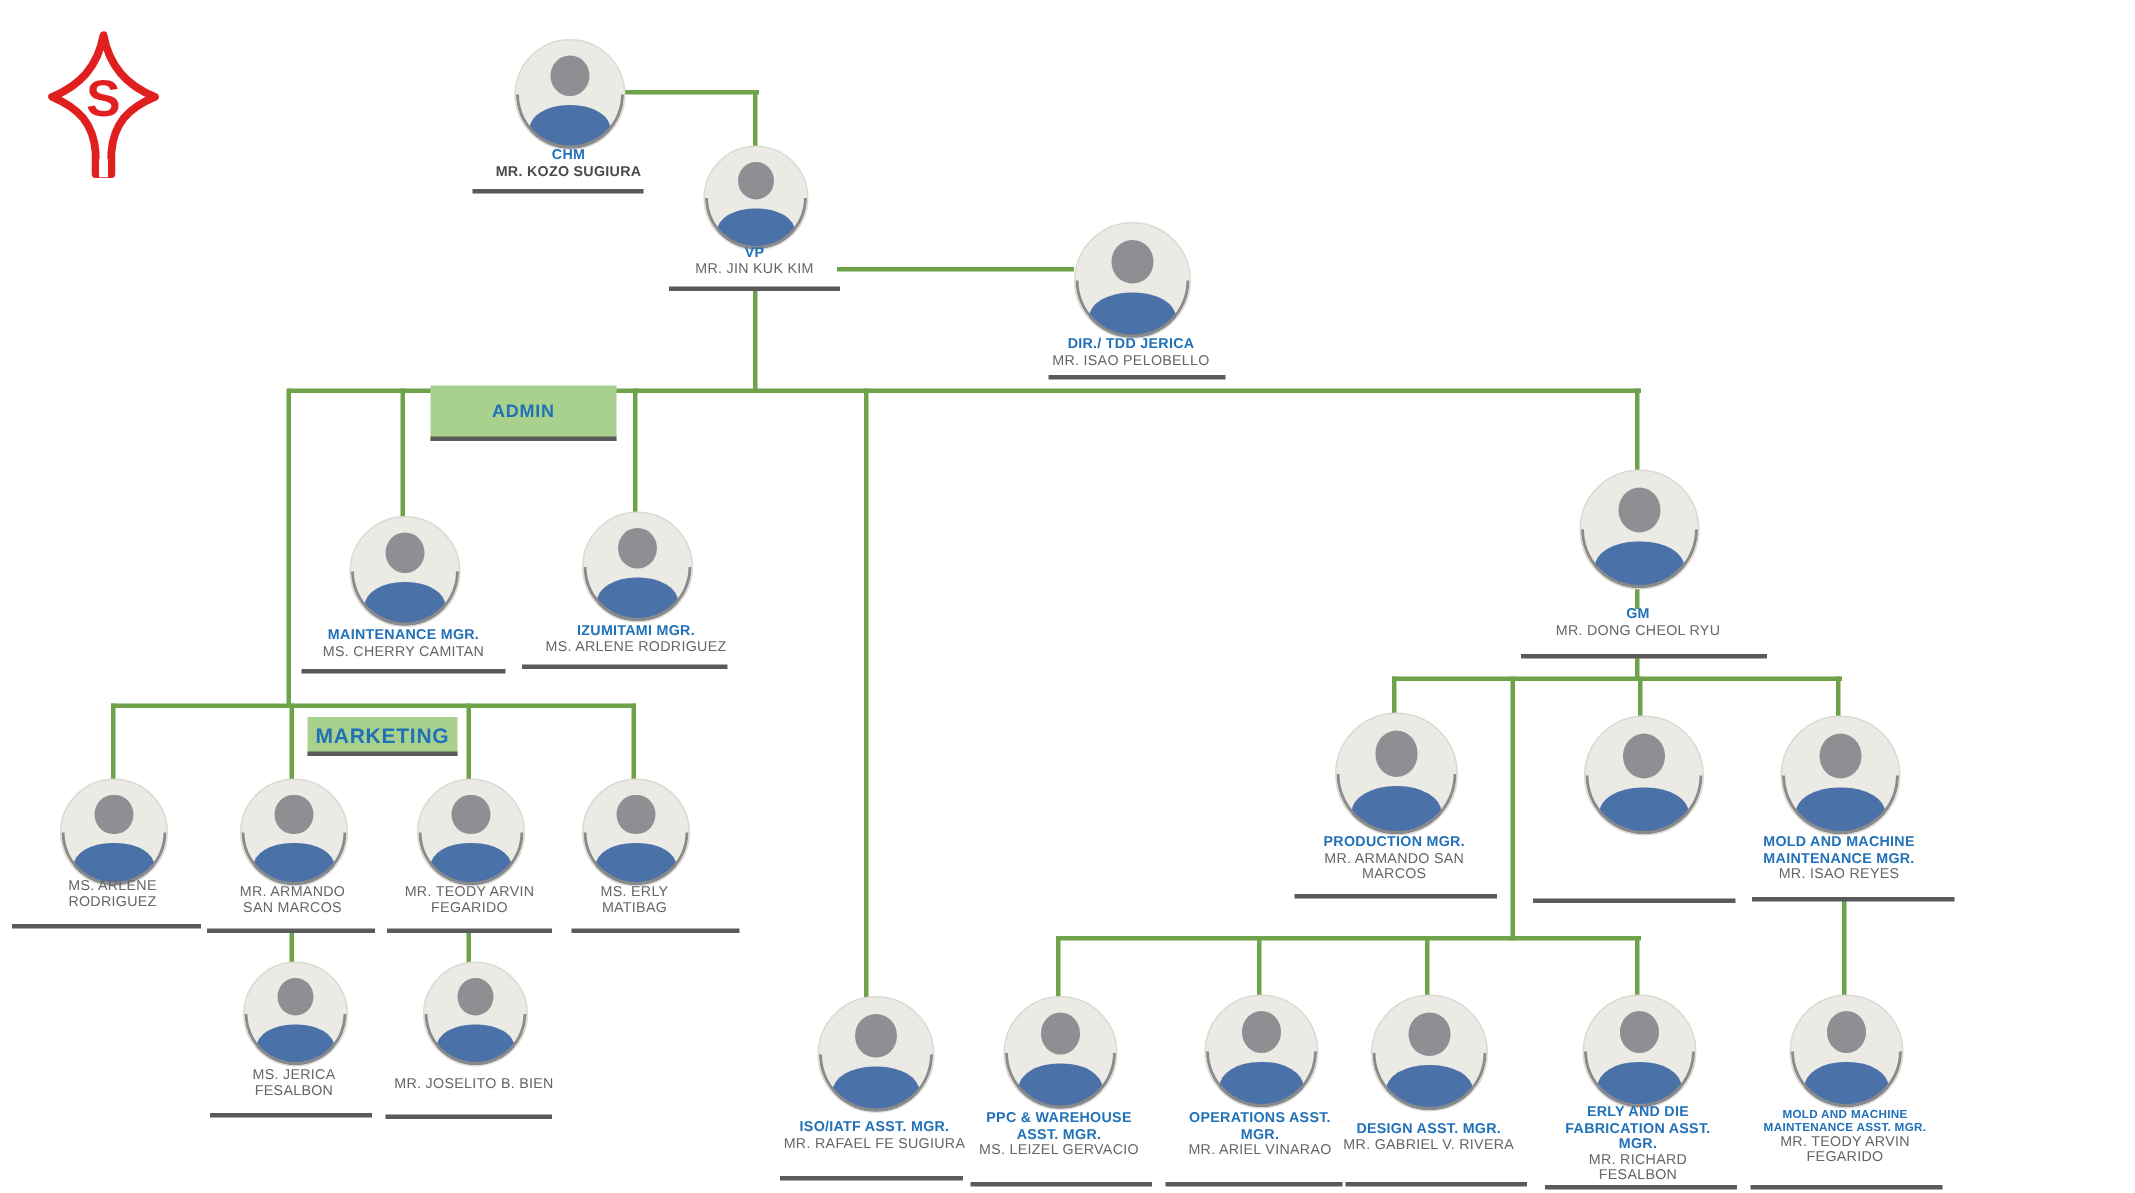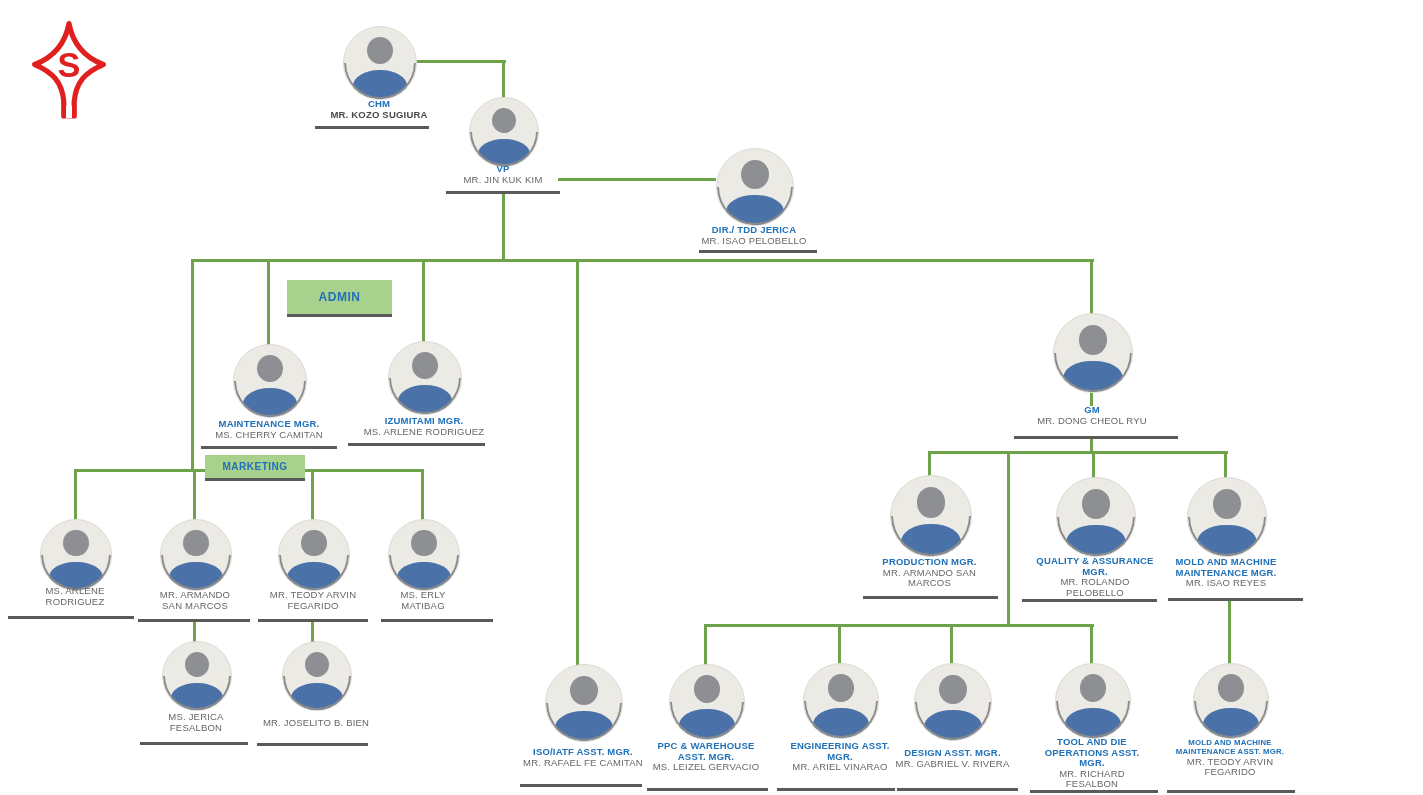--- a/index.html
+++ b/index.html
@@ -59,22 +59,22 @@
   <div class="vl" style="left:1092px;top:451px;height:27px"></div>
   <div class="vl" style="left:1224px;top:451px;height:27px"></div>
   <div class="vl" style="left:1007px;top:451px;height:176px"></div>
   <div class="hl" style="left:704px;top:624px;width:390px"></div>
   <div class="vl" style="left:704px;top:624px;height:41px"></div>
   <div class="vl" style="left:838px;top:624px;height:40px"></div>
   <div class="vl" style="left:950px;top:624px;height:40px"></div>
   <div class="vl" style="left:1090px;top:624px;height:40px"></div>
   <div class="vl" style="left:1228px;top:600px;height:64px"></div>
 
-  <div class="dept" style="left:287px;top:280px;width:105px;height:34px;font-size:12px">ADMIN</div>
-  <div class="dept" style="left:205px;top:455px;width:100px;height:23px;font-size:10px">MARKETING</div>
+  <div class="dept" style="left:287px;top:257px;width:124px;height:34px;font-size:12px">ADMIN</div>
+  <div class="dept" style="left:205px;top:478px;width:100px;height:23px;font-size:14px">MARKETING</div>
 
   <div class="av" style="left:343px;top:26px;width:72px;height:72px">
       <span class="head"></span>
       <span class="body"></span>
       <span class="arc"></span>
     </div>
   <div class="av" style="left:469px;top:97px;width:68px;height:68px">
       <span class="head"></span>
       <span class="body"></span>
       <span class="arc"></span>
@@ -214,46 +214,42 @@
   <div class="lb" style="left:161px;top:712px;width:70px">
     <div class="n">MS. JERICA FESALBON</div>
   </div>
   <div class="lb" style="left:253px;top:718px;width:126px">
     <div class="n">MR. JOSELITO B. BIEN</div>
   </div>
   <div class="lb" style="left:877px;top:557px;width:105px">
     <div class="t">PRODUCTION MGR.</div>
     <div class="n inner" style="width:100px">MR. ARMANDO SAN MARCOS</div>
   </div>
-  <div class="lb" style="left:1034px;top:556px;width:122px">
-    <div class="t">QUALITY &amp; ASSURANCE MGR.</div>
-    <div class="n">MR. ROLANDO PELOBELLO</div>
-  </div>
   <div class="lb" style="left:1171px;top:557px;width:110px">
     <div class="t">MOLD AND MACHINE MAINTENANCE MGR.</div>
     <div class="n">MR. ISAO REYES</div>
   </div>
   <div class="lb" style="left:518px;top:747px;width:130px">
     <div class="t">ISO/IATF ASST. MGR.</div>
-    <div class="n">MR. RAFAEL FE CAMITAN</div>
+    <div class="n">MR. RAFAEL FE SUGIURA</div>
   </div>
   <div class="lb" style="left:650px;top:741px;width:112px">
     <div class="t">PPC &amp; WAREHOUSE ASST. MGR.</div>
     <div class="n">MS. LEIZEL GERVACIO</div>
   </div>
   <div class="lb" style="left:785px;top:741px;width:110px">
-    <div class="t">ENGINEERING ASST. MGR.</div>
+    <div class="t">OPERATIONS ASST. MGR.</div>
     <div class="n">MR. ARIEL VINARAO</div>
   </div>
   <div class="lb" style="left:890px;top:748px;width:125px">
     <div class="t">DESIGN ASST. MGR.</div>
     <div class="n">MR. GABRIEL V. RIVERA</div>
   </div>
   <div class="lb" style="left:1036px;top:737px;width:112px">
-    <div class="t">TOOL AND DIE OPERATIONS ASST. MGR.</div>
+    <div class="t">ERLY AND DIE FABRICATION ASST. MGR.</div>
     <div class="n">MR. RICHARD FESALBON</div>
   </div>
   <div class="lb" style="left:1165px;top:739px;width:130px">
     <div class="t small">MOLD AND MACHINE MAINTENANCE ASST. MGR.</div>
     <div class="n inner" style="width:95px">MR. TEODY ARVIN FEGARIDO</div>
   </div>
 
   <div class="ul" style="left:315px;top:126px;width:114px"></div>
   <div class="ul" style="left:446px;top:191px;width:114px"></div>
   <div class="ul" style="left:699px;top:250px;width:118px"></div>

